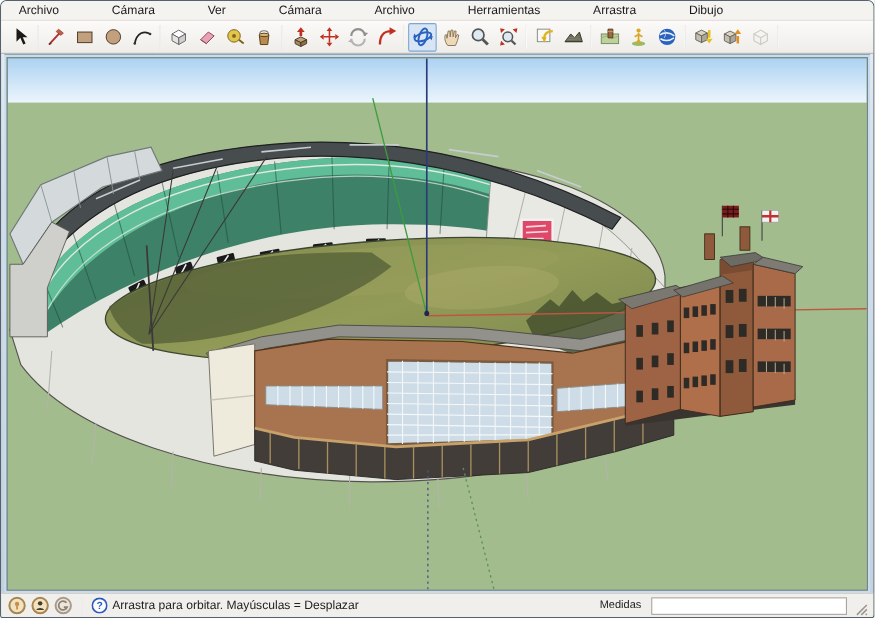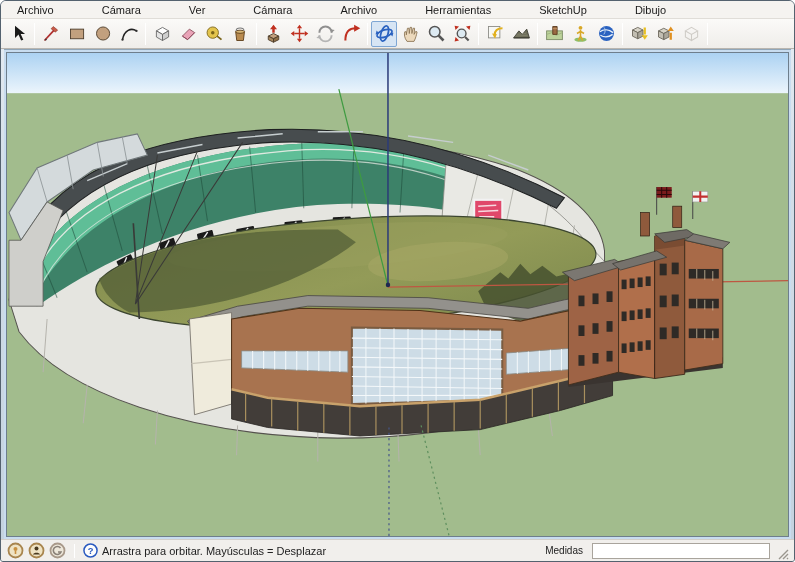--- a/index.html
+++ b/index.html
@@ -85,21 +85,21 @@
 <div class="window">
 
 
   <div class="menubar" id="menubar">
       <span class="menu-item">Archivo</span>
       <span class="menu-item">Cámara</span>
       <span class="menu-item">Ver</span>
       <span class="menu-item">Cámara</span>
       <span class="menu-item">Archivo</span>
       <span class="menu-item">Herramientas</span>
-      <span class="menu-item">SketchUp</span>
+      <span class="menu-item">Arrastra</span>
       <span class="menu-item">Dibujo</span>
     </div>
 
   <div class="toolbar" id="toolbar">
       <button class="tool" title="select">
         <svg viewBox="0 0 24 24">
           <path d="M8 3l0 14 4-4 3 7 2.5-1-3-6.5 5 0z" fill="#1a1a1a"></path>
         </svg>
       </button>
       <div class="tb-sep"></div>

